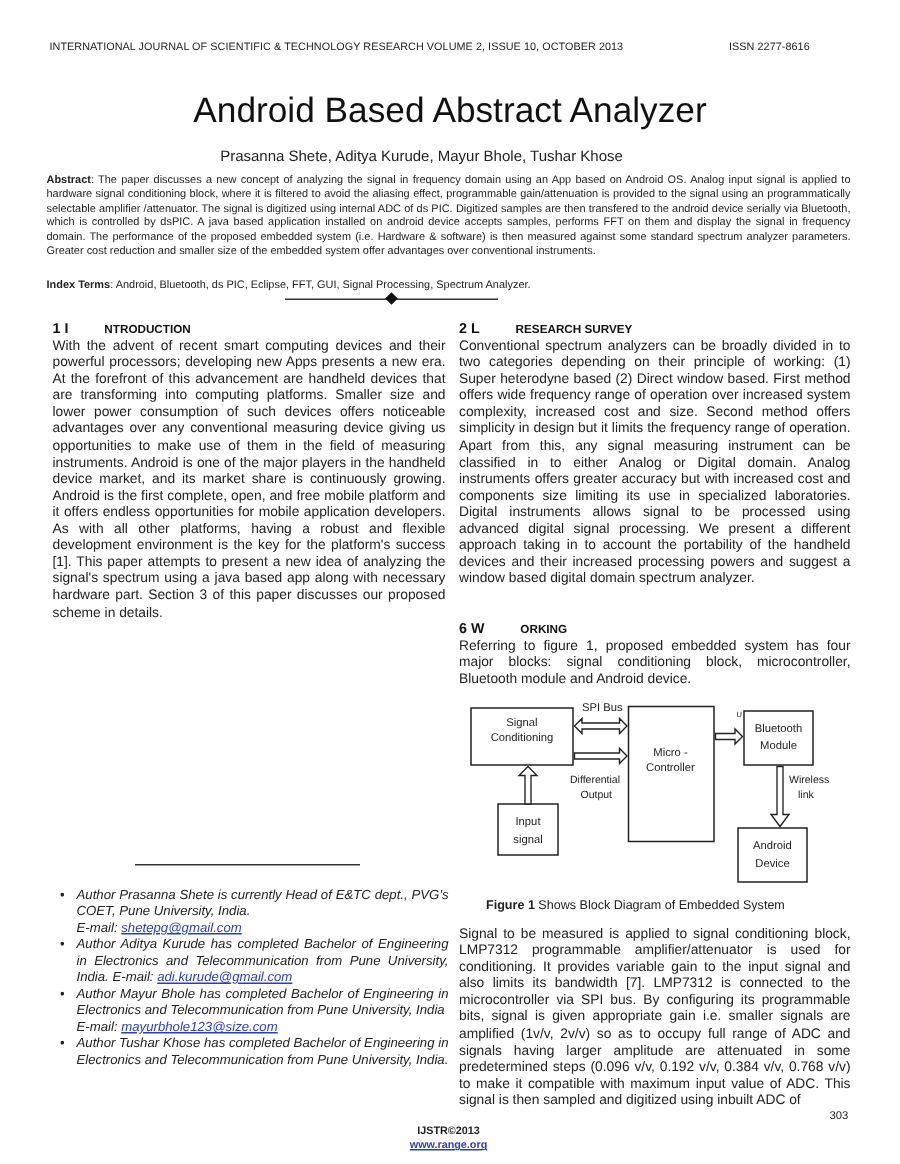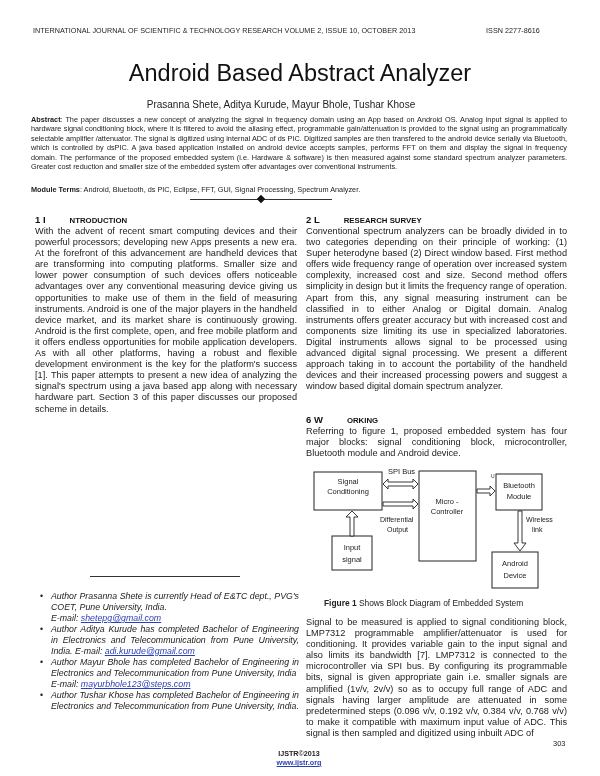--- a/index.html
+++ b/index.html
@@ -38,21 +38,21 @@
 <div class="abs hdr" style="left:33px;">INTERNATIONAL JOURNAL OF SCIENTIFIC &amp; TECHNOLOGY RESEARCH VOLUME 2, ISSUE 10, OCTOBER 2013</div>
 <div class="abs hdr" style="left:486px;">ISSN 2277-8616</div>
 
 <div class="abs title">Android Based Abstract Analyzer</div>
 <div class="abs authors">Prasanna Shete, Aditya Kurude, Mayur Bhole, Tushar Khose</div>
 
 <div class="abs abstract">
   <b>Abstract</b><span>: The paper discusses a new concept of analyzing the signal in frequency domain using an App based on Android OS.  Analog input signal is applied to hardware signal conditioning block, where it is filtered to avoid the aliasing effect, programmable gain/attenuation is provided to the signal using an programmatically selectable amplifier /attenuator. The signal is digitized using internal ADC of ds PIC. Digitized samples are then transfered to the android device serially via Bluetooth, which is controlled by dsPIC. A java based application installed on android device accepts samples, performs FFT on them and display the signal in frequency domain. The performance of the proposed embedded system (i.e. Hardware &amp; software) is then measured against some standard spectrum analyzer parameters. Greater cost reduction and smaller size of the embedded system offer advantages over conventional instruments.</span>
 </div>
 <div class="abs index">
-  <b>Module Terms</b><span>: Android, Bluetooth, ds PIC, Eclipse, FFT, GUI, Signal Processing, Spectrum Analyzer.</span>
+  <b>Index Terms</b><span>: Android, Bluetooth, ds PIC, Eclipse, FFT, GUI, Signal Processing, Spectrum Analyzer.</span>
 </div>
 <div class="abs sep"></div>
 <div class="abs sep-dot"></div>
 
 <div class="abs col left" style="top:214px;">
   <div class="sec-h"><span>1 I</span><span class="sc">NTRODUCTION</span></div>
   <div>With the advent of recent smart computing devices and their powerful processors; developing new Apps presents a new era. At the forefront of this advancement are handheld devices that are transforming into computing platforms. Smaller size and lower power consumption of such devices offers noticeable advantages over any conventional measuring device giving us opportunities to make use of them in the field of measuring instruments. Android is one of the major players in the handheld device market, and its market share is continuously growing. Android is the first complete, open, and free mobile platform and it offers endless opportunities for mobile application developers. As with all other platforms, having a robust and flexible development environment is the key for the platform's success [1]. This paper attempts to present a new idea of analyzing the signal's spectrum using a java based app along with necessary hardware part. Section 3 of this paper discusses our proposed scheme in details.</div>
 </div>
 
 <div class="abs fn-rule"></div>
@@ -64,21 +64,21 @@
       <span>Author Prasanna Shete is currently Head of E&amp;TC dept., PVG's COET, Pune University, India.</span><br>
       <span>E-mail: </span><a>shetepg@gmail.com</a>
     </li>
     <li>
       <span class="bullet">•</span>
       <span>Author Aditya Kurude has completed Bachelor of Engineering in Electronics and Telecommunication from Pune University, India.</span><span> E-mail: </span><a>adi.kurude@gmail.com</a>
     </li>
     <li>
       <span class="bullet">•</span>
       <span>Author Mayur Bhole has completed Bachelor of Engineering in Electronics and Telecommunication from Pune University, India</span><br>
-      <span>E-mail: </span><a>mayurbhole123@steps.com</a>
+      <span>E-mail: </span><a>mayurbhole123@size.com</a>
     </li>
     <li>
       <span class="bullet">•</span>
       <span>Author Tushar Khose has completed Bachelor of Engineering in Electronics and Telecommunication from Pune University, India.</span>
     </li>
   </ul>
 </div>
 
 <div class="abs col right" style="top:214px;">
   <div class="sec-h"><span>2 L</span><span class="sc">RESEARCH SURVEY</span></div>
@@ -156,14 +156,14 @@
 
 <div class="abs caption">
   <b>Figure 1</b><span> Shows Block Diagram of Embedded System</span>
 </div>
 
 <div class="abs col right" style="top:617px;">Signal to be measured is applied to signal conditioning block, LMP7312 programmable amplifier/attenuator is used for conditioning. It provides variable gain to the input signal and also limits its bandwidth [7]. LMP7312 is connected to the microcontroller via SPI bus. By configuring its programmable bits, signal is given appropriate gain i.e. smaller signals are amplified (1v/v, 2v/v) so as to occupy full range of ADC and signals having larger amplitude are attenuated in some predetermined steps (0.096 v/v, 0.192 v/v, 0.384 v/v, 0.768 v/v) to make it compatible with maximum input value of ADC. This signal is then sampled and digitized using inbuilt ADC of</div>
 
 <div class="abs pageno">303</div>
 <div class="abs footer">
   <div>IJSTR©2013</div>
-  <a>www.ijstr.org</a>
+  <a>www.range.org</a>
 </div>
 
 </body></html>

